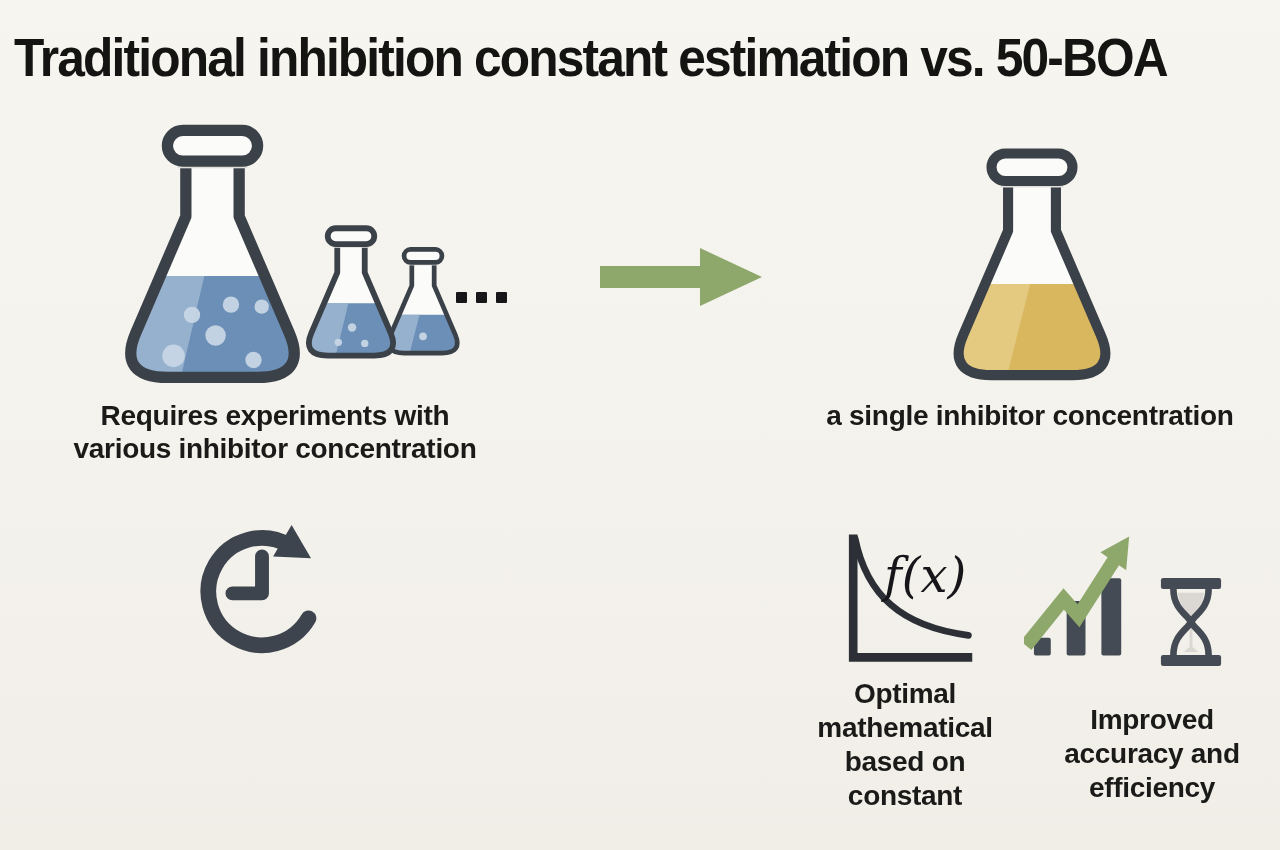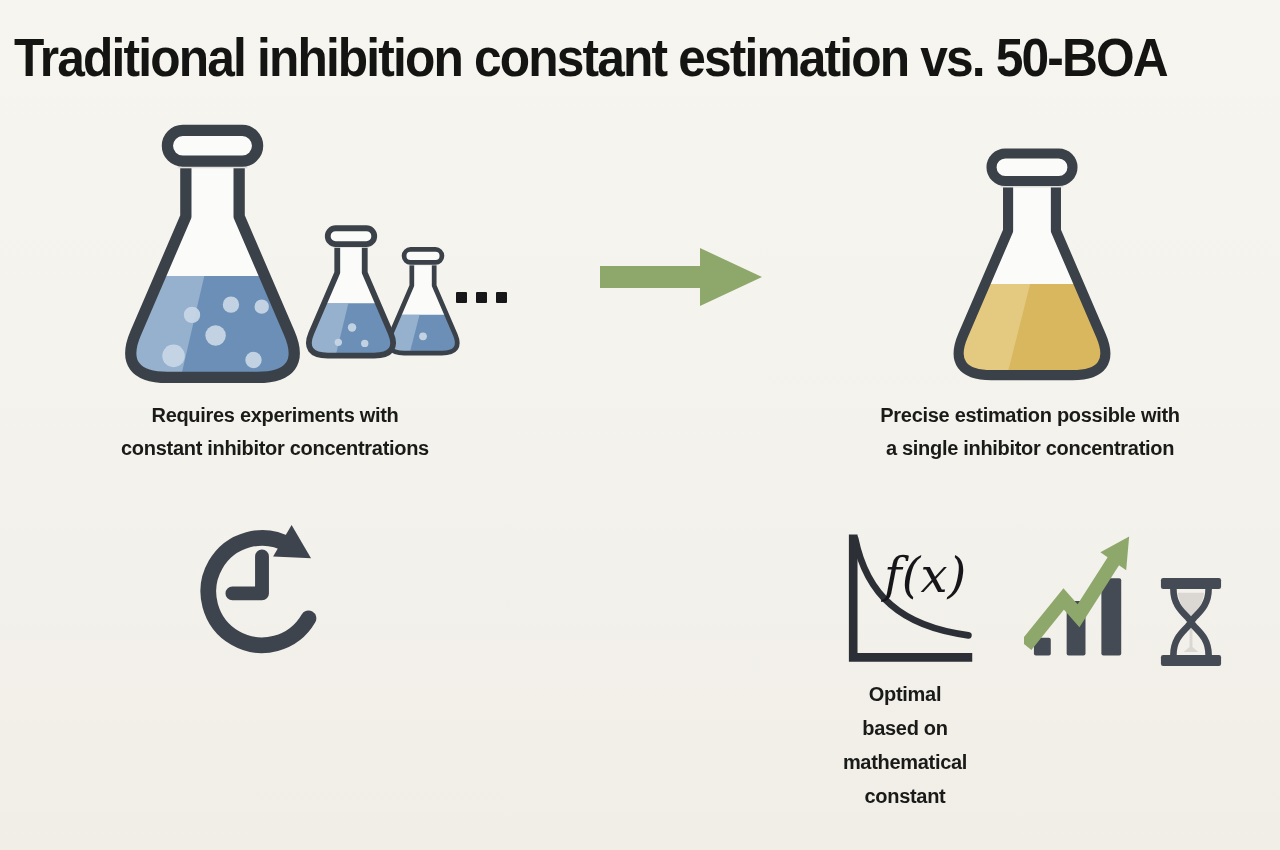--- a/index.html
+++ b/index.html
@@ -17,21 +17,21 @@
     background:linear-gradient(180deg,#f6f5f0 0%,var(--c-background) 55%,#f0eee7 100%);
   }
   .abs{position:absolute;}
   .title{
     left:14px;top:26px;width:1262px;
     font-size:54px;font-weight:700;letter-spacing:-2px;color:#141412;
     transform:scaleX(0.92);transform-origin:left center;white-space:nowrap;
   }
   .caption{
     font-weight:700;color:var(--c-text);text-align:center;
-    font-size:20px;line-height:33px;letter-spacing:-0.3px;
+    font-size:28px;line-height:33px;letter-spacing:-0.3px;
   }
   .cap-flasks-left{left:25px;top:399px;width:500px;}
   .cap-repeat{left:0px;top:677px;width:512px;line-height:34px;}
   .cap-flask-right{left:780px;top:399px;width:500px;}
   .cap-optimal{left:795px;top:677px;width:220px;line-height:34px;}
   .cap-improved{left:1037px;top:703px;width:230px;line-height:34px;}
   .dots{left:456px;top:292px;display:flex;gap:9px;}
   .dots span{display:block;width:11px;height:11px;background:#17171a;border-radius:1px;}
   
   .flask-body{fill:var(--c-flask_fill);}
@@ -100,21 +100,21 @@
   </svg>
 
   <div class="abs dots">
     <span></span>
       <span></span>
       <span></span>
   </div>
 
   <div class="abs caption cap-flasks-left">
     <div>Requires experiments with</div>
-    <div>constant inhibitor concentrations</div>
+    <div>various inhibitor concentration</div>
   </div>
 
   <svg class="abs" style="left:188px;top:510px;" width="148" height="152" viewBox="0 0 160 160">
     <circle cx="80" cy="86" r="58" fill="none" stroke="var(--c-icon_dark)" stroke-width="17" stroke-linecap="round" stroke-dasharray="273 91" transform="rotate(30 80 86)"></circle>
     <polygon class="ink-fill" points="133,50 92,48 112,14"></polygon>
     <path class="ink-stroke" d="M48,88 L80,88 L80,48"></path>
   </svg>
 
 
   <svg class="abs" style="left:600px;top:248px;" width="162" height="58" viewBox="0 0 162 58">
@@ -124,21 +124,20 @@
   <svg class="abs" style="left:940px;top:146px;" width="184" height="244" viewBox="0 0 200 265">
     <path class="flask-body" d="M74,30 L74,92 L25,206 Q16,227 24,238 Q32,249 56,249 L144,249 Q168,249 176,238 Q184,227 175,206 L126,92 L126,30 Z"></path>
     <path class="liq-amber" d="M49,150 L151,150 L173,202 Q182,225 174,236 Q165,245 144,245 L56,245 Q35,245 26,236 Q18,225 27,202 Z"></path>
     <path class="liq-amber-light" d="M49,150 L98,150 L74,245 L56,245 Q35,245 26,236 Q18,225 27,202 Z"></path>
     <path class="flask-line" d="M74,30 L74,92 L25,206 Q16,227 24,238 Q32,249 56,249 L144,249 Q168,249 176,238 Q184,227 175,206 L126,92 L126,30"></path>
     <rect class="collar" x="66" y="38" width="68" height="7"></rect>
     <rect class="rim" x="56" y="8" width="88" height="30" rx="15"></rect>
   </svg>
 
   <div class="abs caption cap-flask-right">
-    <div>Precise estimation possible with</div>
     <div>a single inhibitor concentration</div>
   </div>
 
   <svg class="abs" style="left:834px;top:522px;" width="144" height="146" viewBox="0 0 150 150">
     <path class="axis" d="M20,12 L20,140 L144,140"></path>
     <path class="curve" d="M22,16 C34,75 70,108 140,117"></path>
     <text class="fx-text" x="52" y="72">f(x)</text>
   </svg>
 
   <svg class="abs" style="left:1024px;top:526px;" width="124" height="140" viewBox="0 0 125 140">
@@ -152,19 +151,24 @@
   <svg class="abs" style="left:1158px;top:574px;" width="66" height="96" viewBox="0 0 90 120">
     <path class="hg-sand" d="M27,20 L63,20 C60,40 48,50 47,56 L47,94 L55,101 L35,101 L43,94 L43,56 C42,50 30,40 27,20 Z"></path>
     <path class="hg-line" d="M21,15 C21,42 40,50 45,60 C40,70 21,78 21,105"></path>
     <path class="hg-line" d="M69,15 C69,42 50,50 45,60 C50,70 69,78 69,105"></path>
     <rect class="hg-frame" x="4" y="0" width="82" height="15" rx="3"></rect>
     <rect class="hg-frame" x="4" y="105" width="82" height="15" rx="3"></rect>
   </svg>
 
   <div class="abs caption cap-optimal">
     <div>Optimal</div>
+    <div>mathematical</div>
     <div>based on</div>
-    <div>mathematical</div>
     <div>constant</div>
   </div>
 
+  <div class="abs caption cap-improved">
+    <div>Improved</div>
+    <div>accuracy and</div>
+    <div>efficiency</div>
+  </div>
 
 </div>
 
 </body></html>

